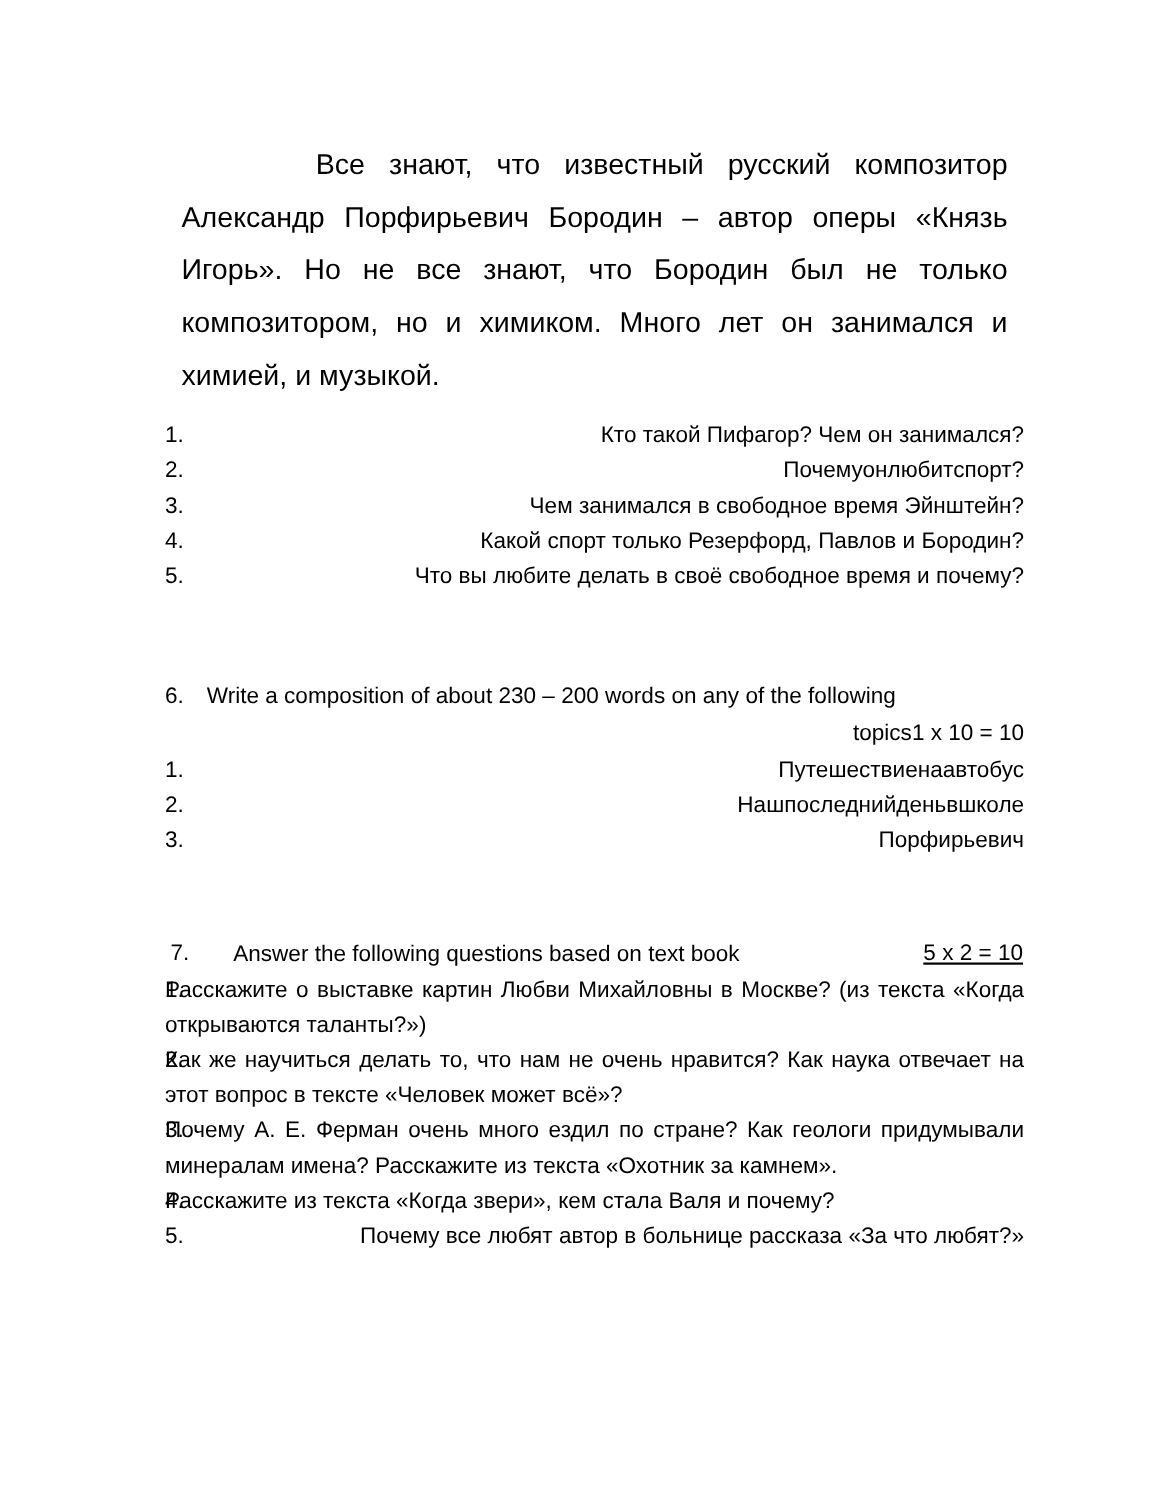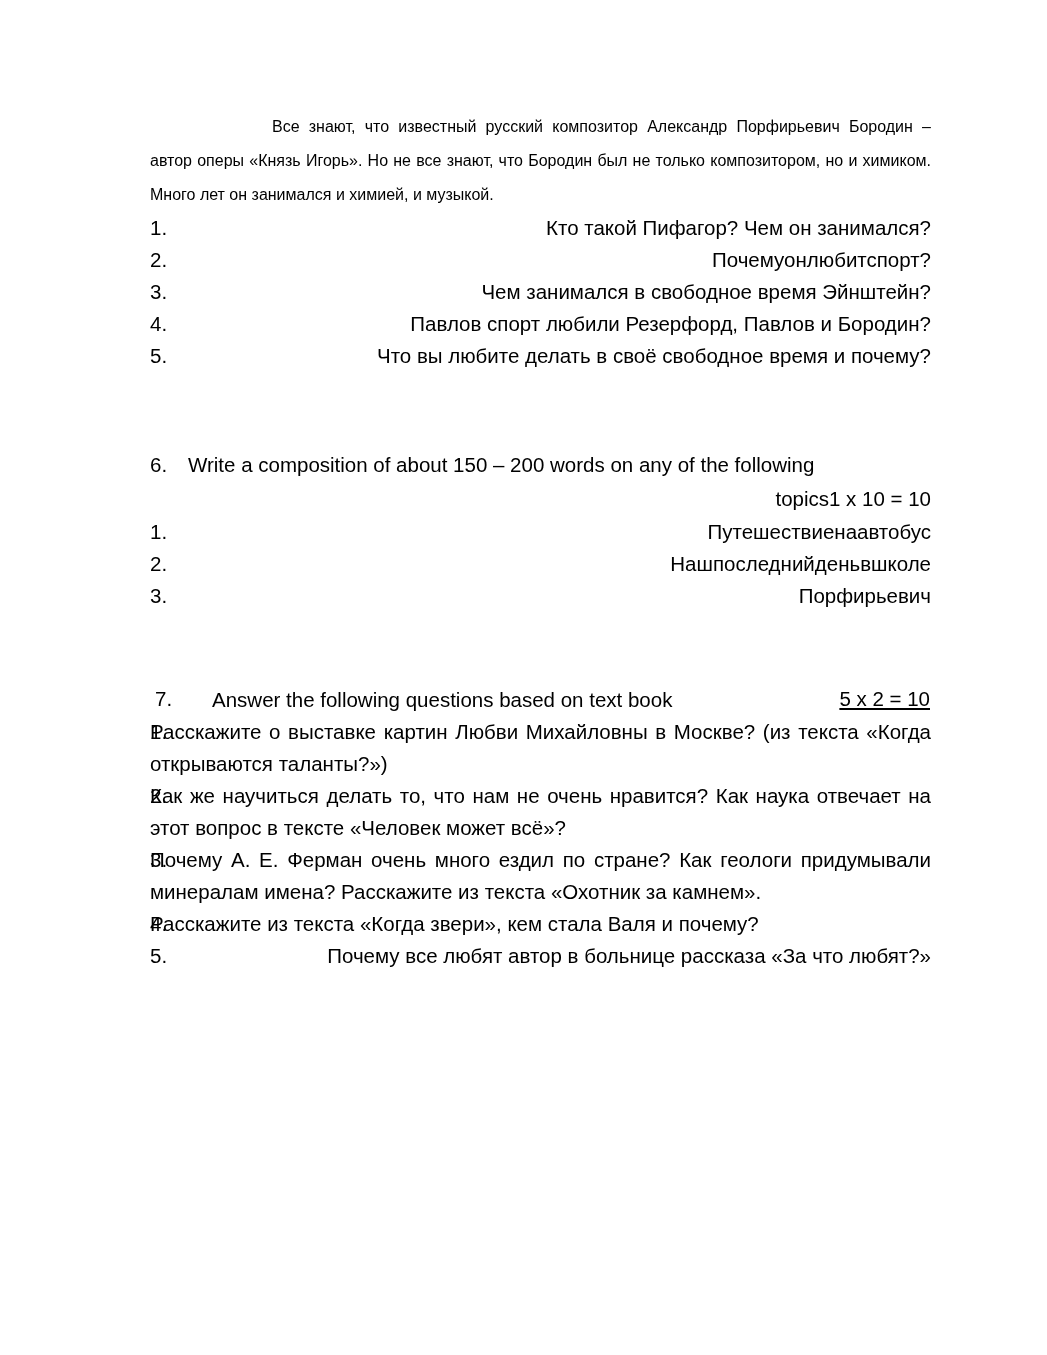--- a/index.html
+++ b/index.html
@@ -19,26 +19,26 @@
   }
   .content {
     position: absolute;
     left: 150px;
     top: 110px;
     width: 781px; 
   }
 
   
   .intro {
-    font-size: 16px;
-    line-height: 34px;
+    font-size: 26px;
+    line-height: 48px;
     text-align: justify;
     text-justify: inter-word;
     text-indent: 122px;
-    margin: 0;
+    margin: 15px;
     hyphens: none;
   }
 
   
   ol.qlist {
     list-style: none;
     margin: 0;
     padding: 0;
   }
   ol.qlist > li {
@@ -160,32 +160,32 @@
       <li>
         <span class="num">2.</span>
         <span class="txt nojust">Почемуонлюбитспорт?</span>
       </li>
       <li>
         <span class="num">3.</span>
         <span class="txt nojust">Чем занимался в свободное время Эйнштейн?</span>
       </li>
       <li>
         <span class="num">4.</span>
-        <span class="txt nojust">Павлов спорт любили Резерфорд, Павлов и Бородин?</span>
+        <span class="txt nojust">Какой спорт только Резерфорд, Павлов и Бородин?</span>
       </li>
       <li>
         <span class="num">5.</span>
         <span class="txt">Что вы любите делать в своё свободное время и почему?</span>
       </li>
     </ol>
 
     <div class="item6">
       <span class="num">6.</span>
       <span class="body">
-        <span>Write a composition of about 150 – 200 words on any of the following</span>
+        <span>Write a composition of about 230 – 200 words on any of the following</span>
         <span class="cont">topics1 x 10 = 10</span>
       </span>
     </div>
 
     <ol class="qlist list-b topics-list">
       <li>
         <span class="num">1.</span>
         <span class="txt nojust">Путешествиенаавтобус</span>
       </li>
       <li>

